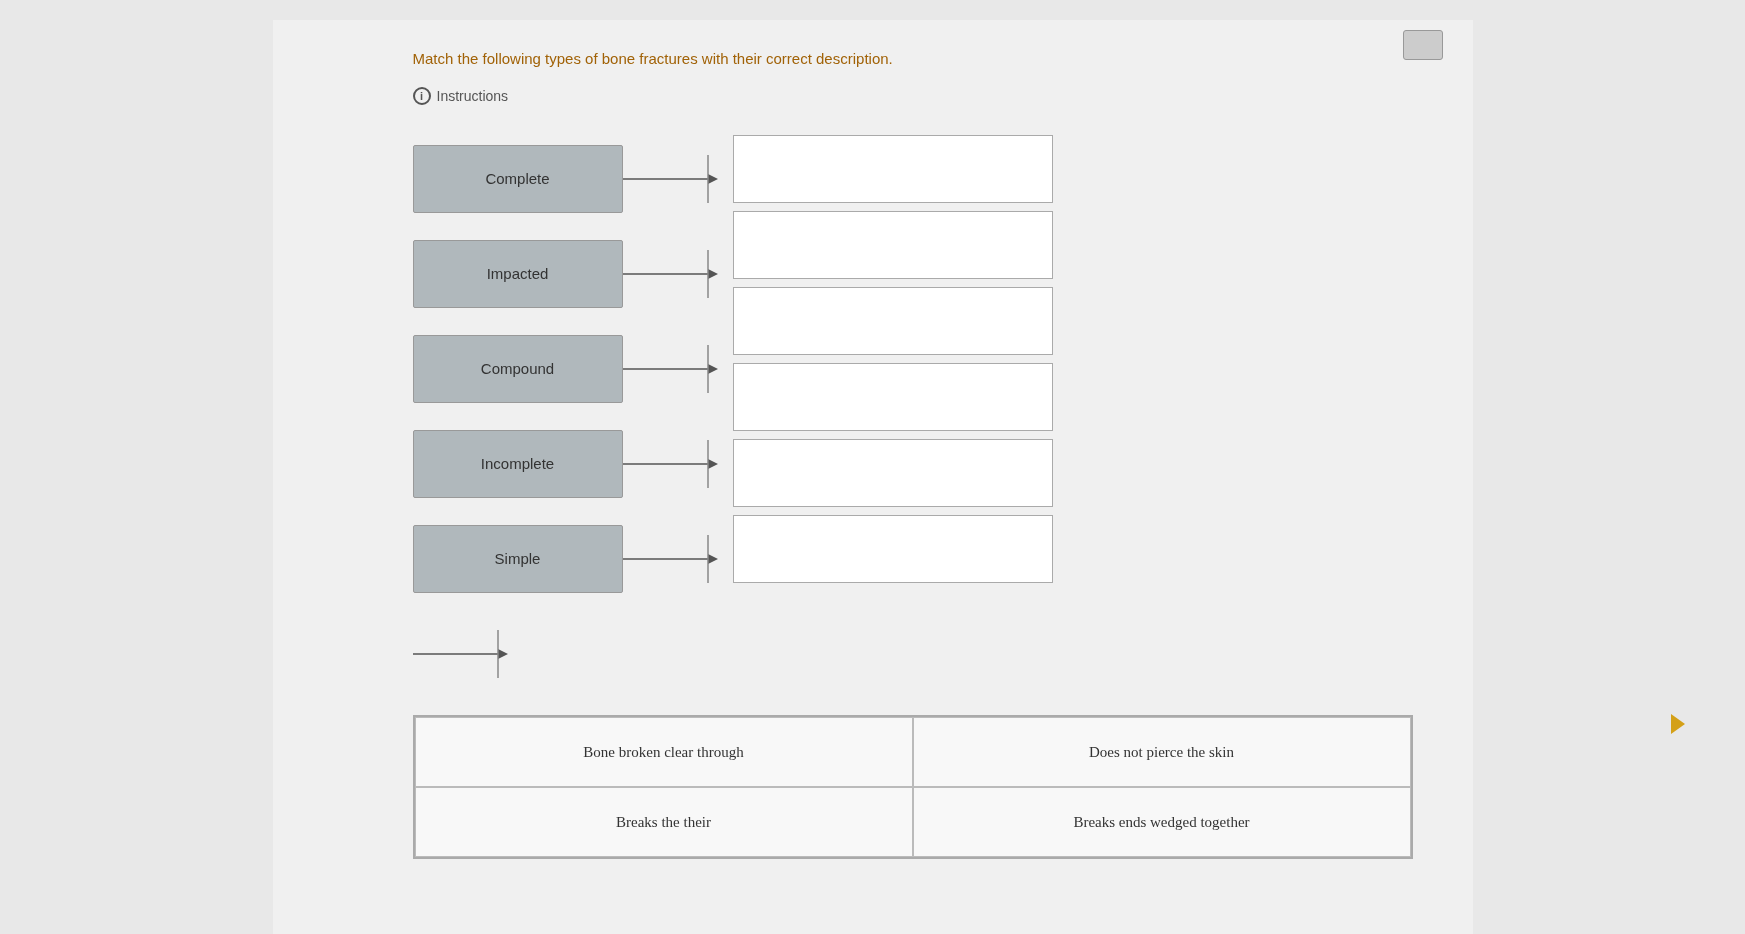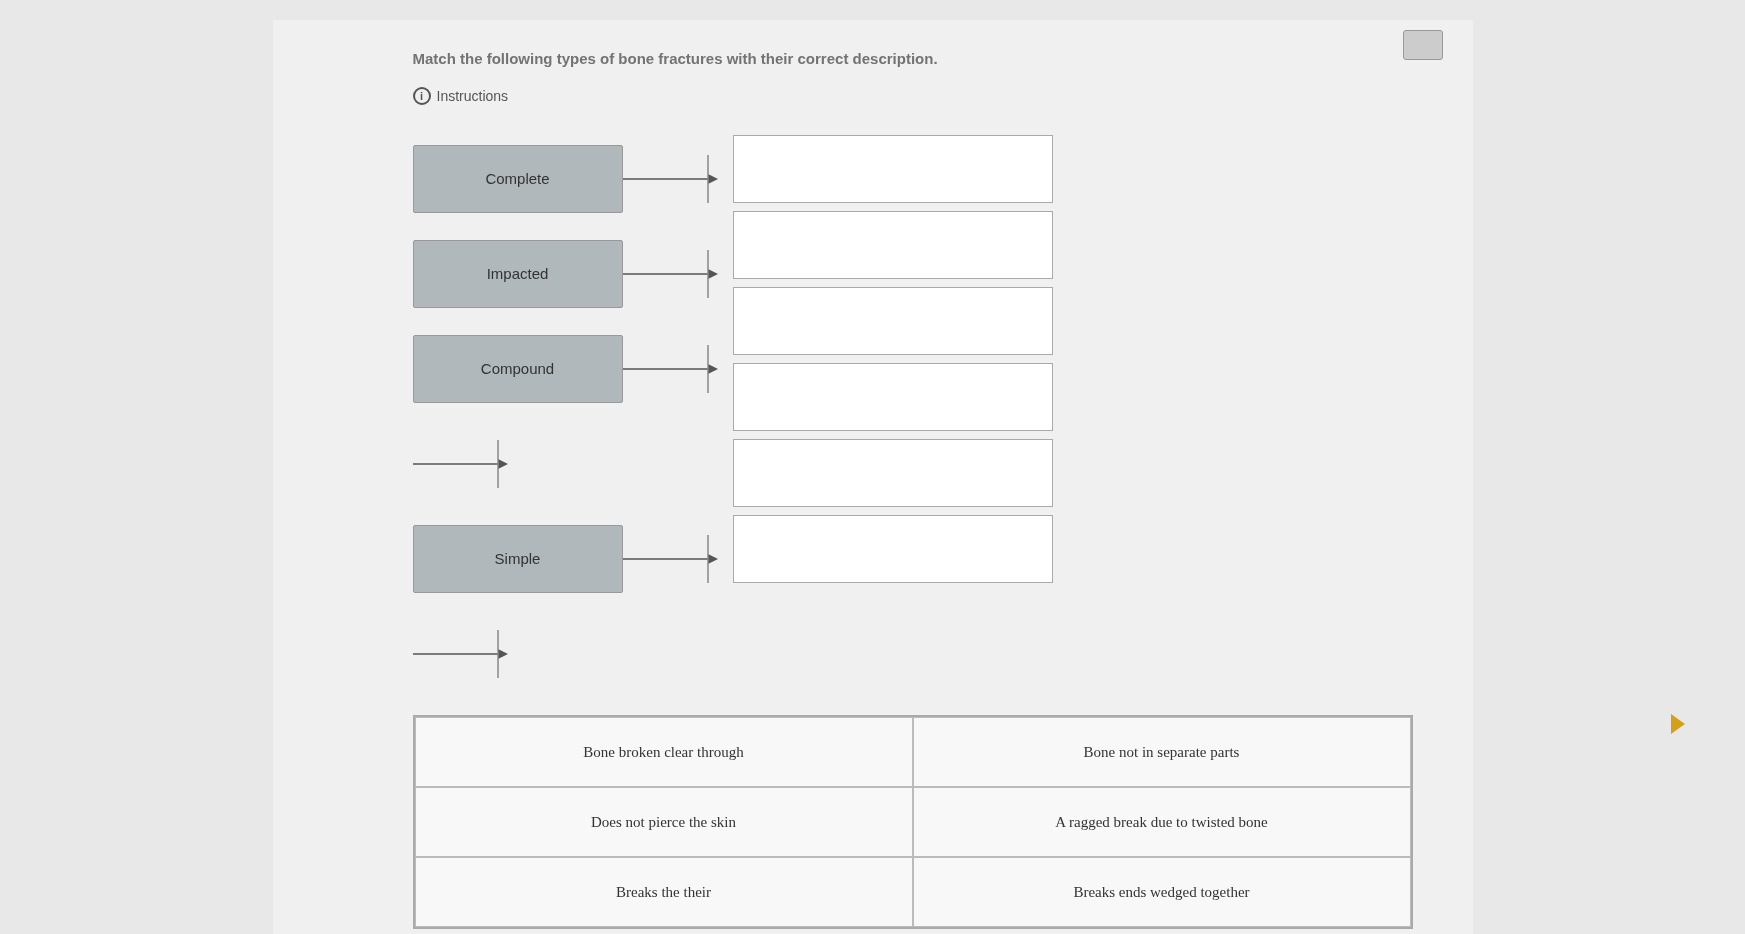--- a/index.html
+++ b/index.html
@@ -14,23 +14,23 @@
     .page-container {
       background: #f0f0f0;
       max-width: 1200px;
       margin: 0 auto;
       padding: 30px 40px 40px 140px;
       min-height: 934px;
       position: relative;
     }
     .question-text {
       font-size: 15px;
-      color: #737373;
+      color: #a16207;
       margin-bottom: 20px;
-      font-weight: bold;
+      font-weight: normal;
     }
     .instructions-row {
       display: flex;
       align-items: center;
       gap: 6px;
       margin-bottom: 30px;
       color: #555;
       font-size: 14px;
     }
     .info-icon {
@@ -195,20 +195,23 @@
         </div>
         <div class="connector">
           <svg viewBox="0 0 110 68">
             <line x1="0" y1="34" x2="85" y2="34" stroke="#555" stroke-width="1.5"></line>
             <polygon points="85,29 95,34 85,39" fill="#555"></polygon>
             <line x1="85" y1="10" x2="85" y2="58" stroke="#888" stroke-width="1.5"></line>
           </svg>
         </div>
       </div>
       <div class="term-row">
+        <div class="term-box">
+          <span>Incomplete</span>
+        </div>
         <div class="connector">
           <svg viewBox="0 0 110 68">
             <line x1="0" y1="34" x2="85" y2="34" stroke="#555" stroke-width="1.5"></line>
             <polygon points="85,29 95,34 85,39" fill="#555"></polygon>
             <line x1="85" y1="10" x2="85" y2="58" stroke="#888" stroke-width="1.5"></line>
           </svg>
         </div>
       </div>
       <div class="term-row">
         <div class="term-box">
@@ -241,27 +244,21 @@
       <div class="answer-box"></div>
       <div class="answer-box"></div>
     </div>
   </div>
 
   <div class="options-grid">
     <div class="option-cell">
       <span>Bone broken clear through</span>
     </div>
     <div class="option-cell">
-      <span>Bone not in separate parts</span>
-    </div>
-    <div class="option-cell">
       <span>Does not pierce the skin</span>
-    </div>
-    <div class="option-cell">
-      <span>A ragged break due to twisted bone</span>
     </div>
     <div class="option-cell">
       <span>Breaks the their</span>
     </div>
     <div class="option-cell">
       <span>Breaks ends wedged together</span>
     </div>
   </div>
 </div>
 

